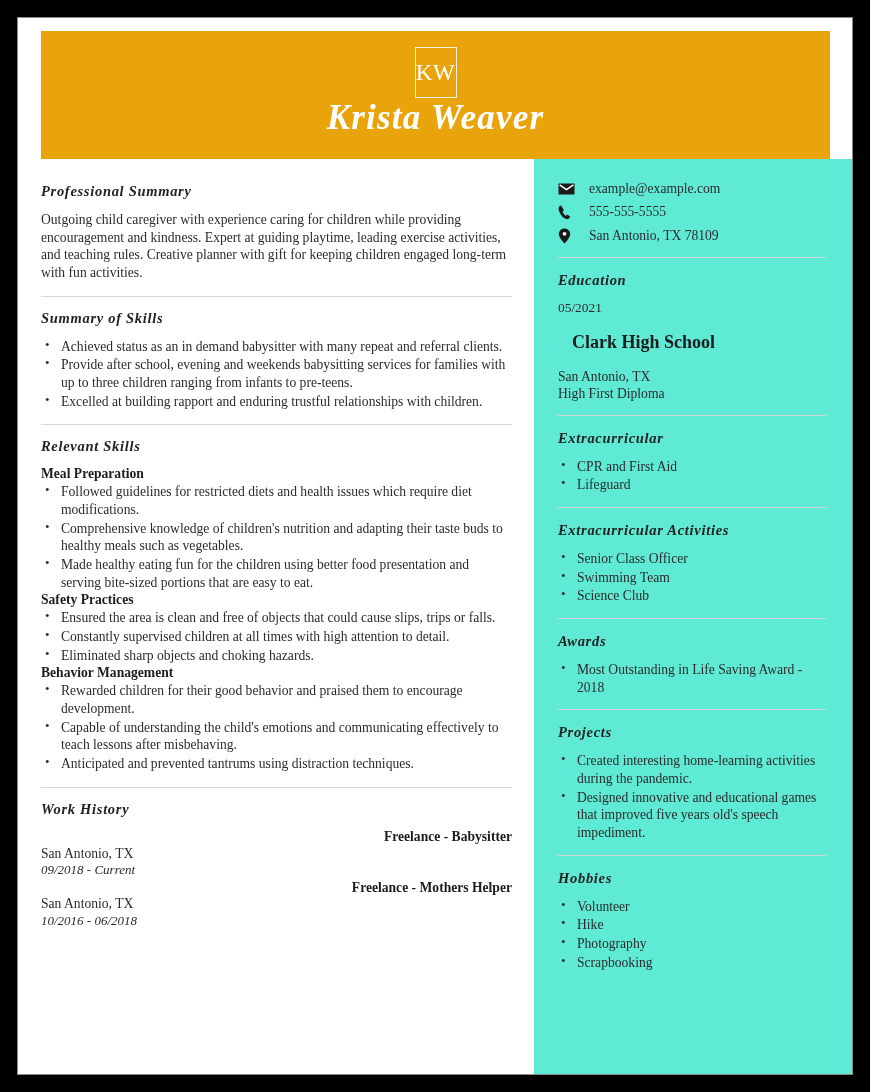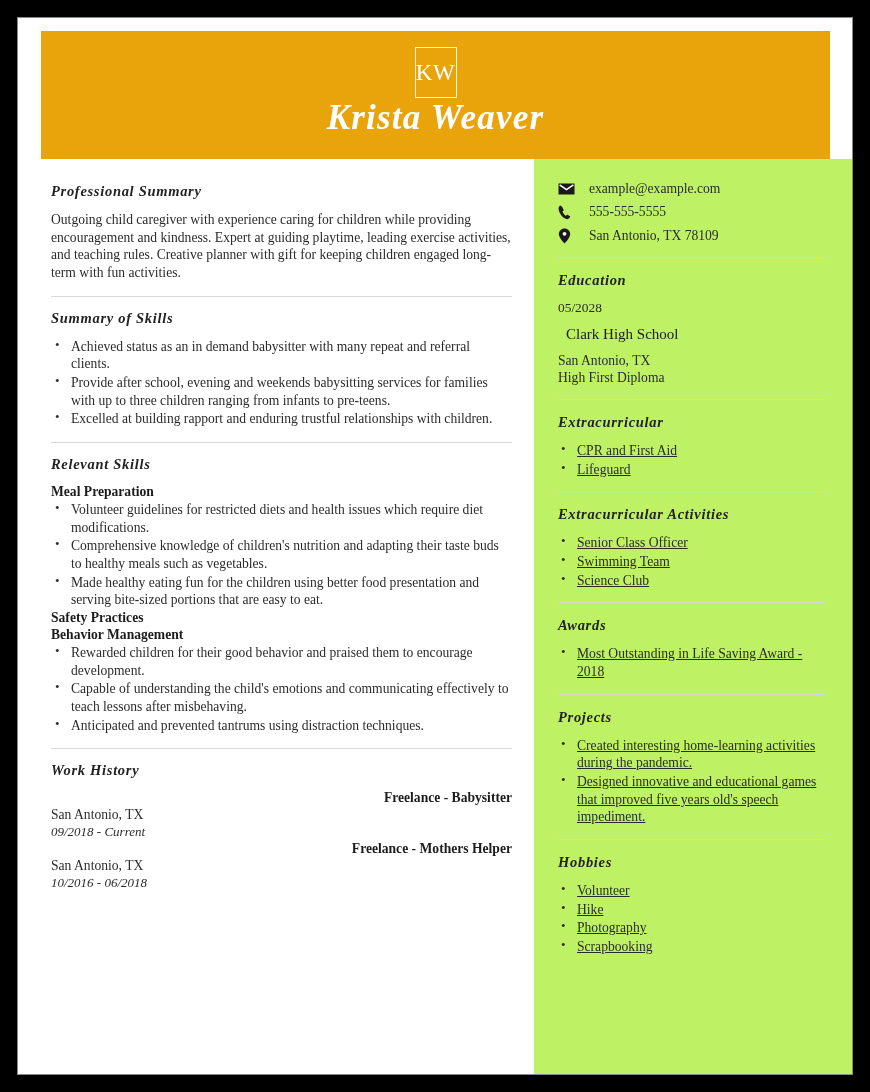--- a/index.html
+++ b/index.html
@@ -70,28 +70,28 @@
     left: 0; top: 141px;
     width: 834px;
     height: 915px;
   }
   .col-main {
     position: absolute;
     left: 0; top: 0;
     width: 516px;
     height: 915px;
     box-sizing: border-box;
-    padding: 24px 22px 0 33px;
+    padding: 24px 22px 0 23px;
   }
   .col-side {
     position: absolute;
     left: 516px; top: 0;
     width: 318px;
     height: 915px;
-    background: #bef264;
+    background: #5eead4;
     box-sizing: border-box;
     padding: 22px 26px 0 24px;
   }
 
   
   .sec-title {
     font-size: 14.5px;
     font-weight: bold;
     font-style: italic;
     color: #222222;
@@ -179,23 +179,23 @@
     font-size: 13.6px;
     color: #2b2b2b;
     line-height: 1.2;
   }
   .side-rule {
     height: 0;
     border-top: 1px solid #d5d5d5;
     margin: 13px 0 14px 0;
   }
   .edu-date { font-size: 13.4px; color: #2b2b2b; line-height: 1.26; margin: 0; }
-  .edu-school { font-size: 15px; font-weight: normal; color: #1c1c1c; line-height: 1.26; margin: 8px; }
+  .edu-school { font-size: 18px; font-weight: bold; color: #1c1c1c; line-height: 1.26; margin: 14px; }
   .edu-loc, .edu-degree { font-size: 13.6px; color: #2b2b2b; line-height: 1.26; margin: 0; }
-  .col-side ul.bullets li { padding-left: 19px; margin-bottom: 1px; text-decoration: underline; }
+  .col-side ul.bullets li { padding-left: 19px; margin-bottom: 1px; }
   .col-side ul.bullets li:before { left: 3px; }
 </style>
 </head>
 <body>
 
 <div class="frame">
   <div class="page">
 
     <div class="header">
       <div class="monogram">KW</div>
@@ -223,28 +223,33 @@
         </div>
 
         <div class="rule"></div>
 
         <div>
           <div class="sec-title">Relevant Skills</div>
 
           <div>
             <div class="sub-head">Meal Preparation</div>
             <ul class="bullets">
-              <li>Volunteer guidelines for restricted diets and health issues which require diet modifications.</li>
+              <li>Followed guidelines for restricted diets and health issues which require diet modifications.</li>
               <li>Comprehensive knowledge of children's nutrition and adapting their taste buds to healthy meals such as vegetables.</li>
               <li>Made healthy eating fun for the children using better food presentation and serving bite-sized portions that are easy to eat.</li>
             </ul>
           </div>
 
           <div>
             <div class="sub-head">Safety Practices</div>
+            <ul class="bullets">
+              <li>Ensured the area is clean and free of objects that could cause slips, trips or falls.</li>
+              <li>Constantly supervised children at all times with high attention to detail.</li>
+              <li>Eliminated sharp objects and choking hazards.</li>
+            </ul>
           </div>
 
           <div>
             <div class="sub-head">Behavior Management</div>
             <ul class="bullets">
               <li>Rewarded children for their good behavior and praised them to encourage development.</li>
               <li>Capable of understanding the child's emotions and communicating effectively to teach lessons after misbehaving.</li>
               <li>Anticipated and prevented tantrums using distraction techniques.</li>
             </ul>
           </div>
@@ -300,21 +305,21 @@
               </svg>
             </span>
             <span class="contact-val">San Antonio, TX 78109</span>
           </div>
         </div>
 
         <div class="side-rule"></div>
 
         <div>
           <div class="sec-title">Education</div>
-          <p class="edu-date">05/2028</p>
+          <p class="edu-date">05/2021</p>
           <p class="edu-school">Clark High School</p>
           <p class="edu-loc">San Antonio, TX</p>
           <p class="edu-degree">High First Diploma</p>
         </div>
 
         <div class="side-rule"></div>
 
         <div>
           <div class="sec-title">Extracurricular</div>
           <ul class="bullets">

